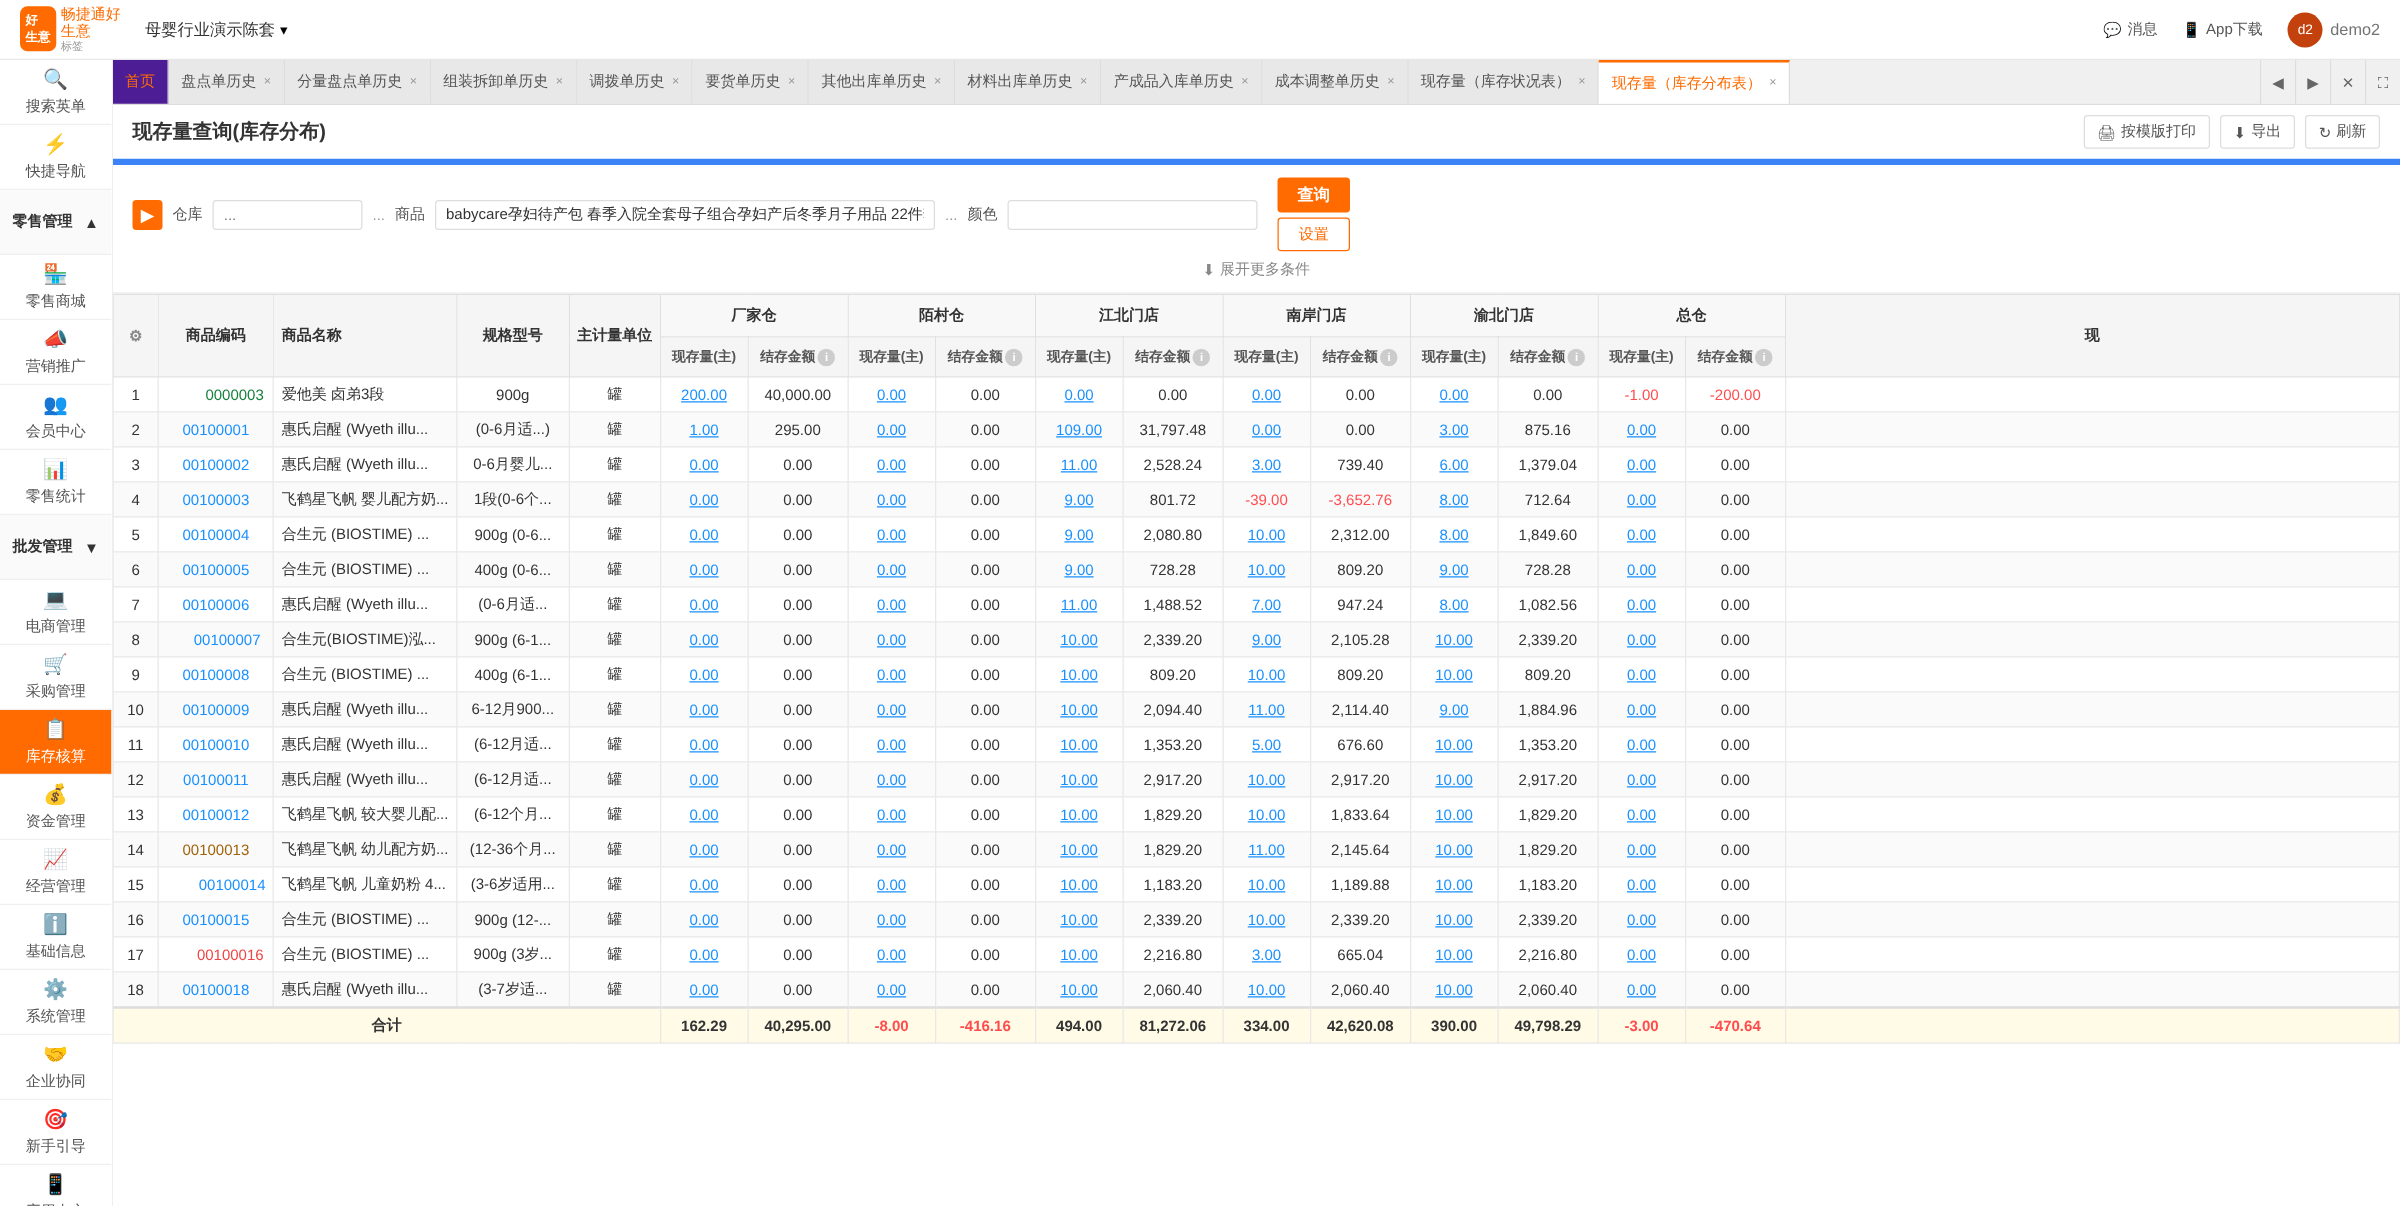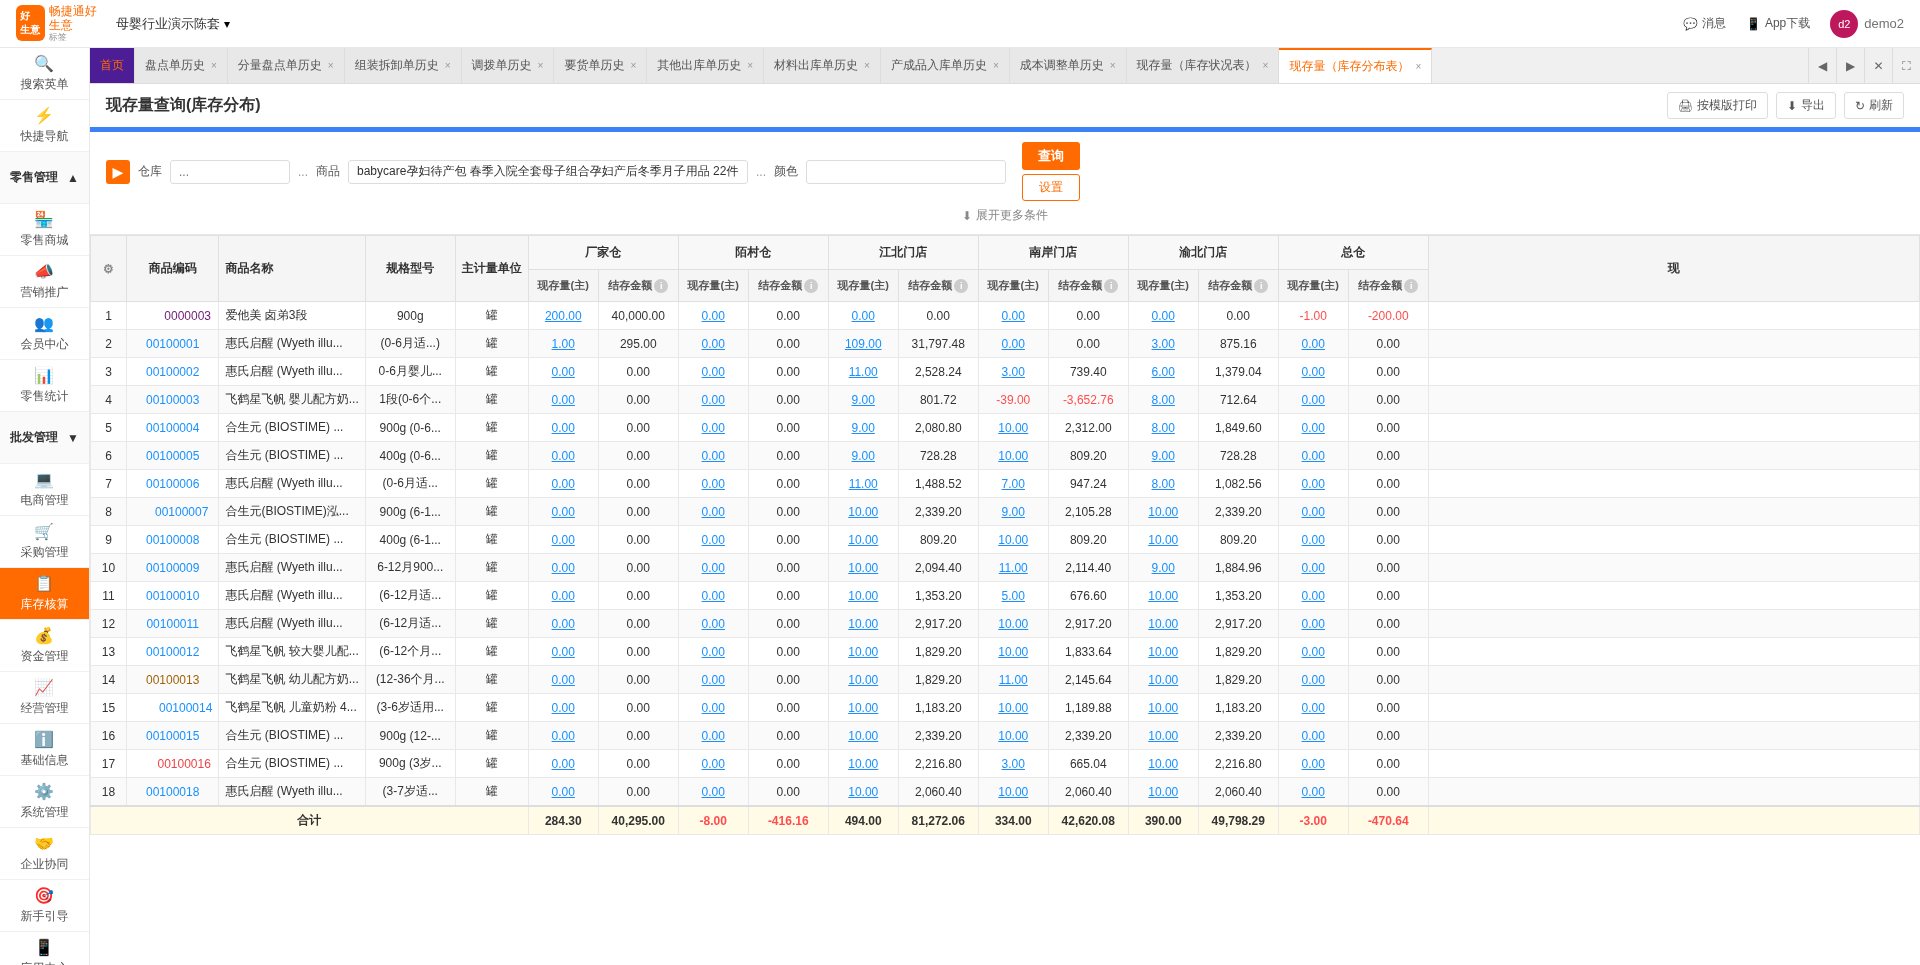--- a/index.html
+++ b/index.html
@@ -5,21 +5,21 @@
     * { box-sizing: border-box; margin: 0; padding: 0; font-family: 'Microsoft YaHei', Arial, sans-serif; font-size: 12px; }
     body { background: #f5f5f5; overflow: hidden; width: 1920px; height: 965px; }
     
     
     .top-bar { background: #fff; height: 48px; display: flex; align-items: center; padding: 0 16px; border-bottom: 1px solid #e8e8e8; position: fixed; top: 0; left: 0; right: 0; z-index: 100; }
     .top-bar-logo { display: flex; align-items: center; width: 90px; }
     .logo-icon { width: 36px; height: 36px; background: #ff6b00; border-radius: 6px; display: flex; align-items: center; justify-content: center; color: white; font-size: 10px; font-weight: bold; }
     .logo-text { font-size: 10px; color: #ff6b00; margin-left: 4px; line-height: 1.2; }
     .top-bar-right { margin-left: auto; display: flex; align-items: center; gap: 20px; }
     .top-bar-icon { display: flex; align-items: center; gap: 4px; color: #555; cursor: pointer; font-size: 12px; }
-    .user-avatar { width: 28px; height: 28px; background: #be185d; border-radius: 50%; display: flex; align-items: center; justify-content: center; color: white; font-size: 11px; }
+    .user-avatar { width: 28px; height: 28px; background: #c2410c; border-radius: 50%; display: flex; align-items: center; justify-content: center; color: white; font-size: 11px; }
     .user-name { color: #737373; font-size: 13px; }
 
     
     .tabs-bar { position: fixed; top: 48px; left: 90px; right: 0; height: 36px; background: #f0f0f0; display: flex; align-items: center; overflow: hidden; z-index: 99; border-bottom: 1px solid #ddd; }
     .tab-item { height: 36px; display: flex; align-items: center; padding: 0 10px; background: #e8e8e8; border-right: 1px solid #ddd; white-space: nowrap; cursor: pointer; font-size: 12px; color: #555; gap: 4px; min-width: fit-content; }
     .tab-item.active { background: #fff; color: #ff6b00; border-top: 2px solid #ff6b00; }
     .tab-item .tab-close { color: #999; font-size: 10px; margin-left: 2px; }
     .tab-item.home { background: #4c1d95; color: #ff6b00; }
     .tabs-nav { display: flex; align-items: center; margin-left: auto; }
     .tabs-nav-btn { width: 28px; height: 36px; display: flex; align-items: center; justify-content: center; cursor: pointer; color: #666; border-left: 1px solid #ddd; background: #f0f0f0; }
@@ -286,21 +286,21 @@
           <th class="col-amount">结存金额<span class="info-icon">i</span></th>
           <th class="col-num">现存量(主)</th>
           <th class="col-amount">结存金额<span class="info-icon">i</span></th>
           <th class="col-num">现存量(主)</th>
           <th class="col-amount">结存金额<span class="info-icon">i</span></th>
         </tr>
       </thead>
       <tbody id="table-body">
       <tr class="row-even">
       <td>1</td>
-      <td style="color:#701a75;cursor:pointer;padding-left:36px;">0000003</td>
+      <td style="color:#15803d;cursor:pointer;padding-left:36px;">0000003</td>
       <td style="text-align:left;">爱他美 卤弟3段</td>
       <td>900g</td>
       <td>罐</td>
       <td class="value-link">200.00</td>
       <td>40,000.00</td>
       <td class="value-link">0.00</td>
       <td>0.00</td>
       <td class="value-link">0.00</td>
       <td>0.00</td>
       <td class="value-link">0.00</td>
@@ -646,21 +646,21 @@
       <td class="value-link">10.00</td>
       <td class="value-pos">2,060.40</td>
       <td class="value-link">10.00</td>
       <td>2,060.40</td>
       <td class="value-link">0.00</td>
       <td class="value-pos">0.00</td>
       <td></td>
     </tr>
           <tr class="sum-row">
     <td colspan="5" style="text-align:center;">合计</td>
-    <td>284.30</td>
+    <td>162.29</td>
     <td>40,295.00</td>
     <td class="value-neg">-8.00</td>
     <td class="value-neg">-416.16</td>
     <td>494.00</td>
     <td>81,272.06</td>
     <td>334.00</td>
     <td>42,620.08</td>
     <td>390.00</td>
     <td>49,798.29</td>
     <td class="value-neg">-3.00</td>

